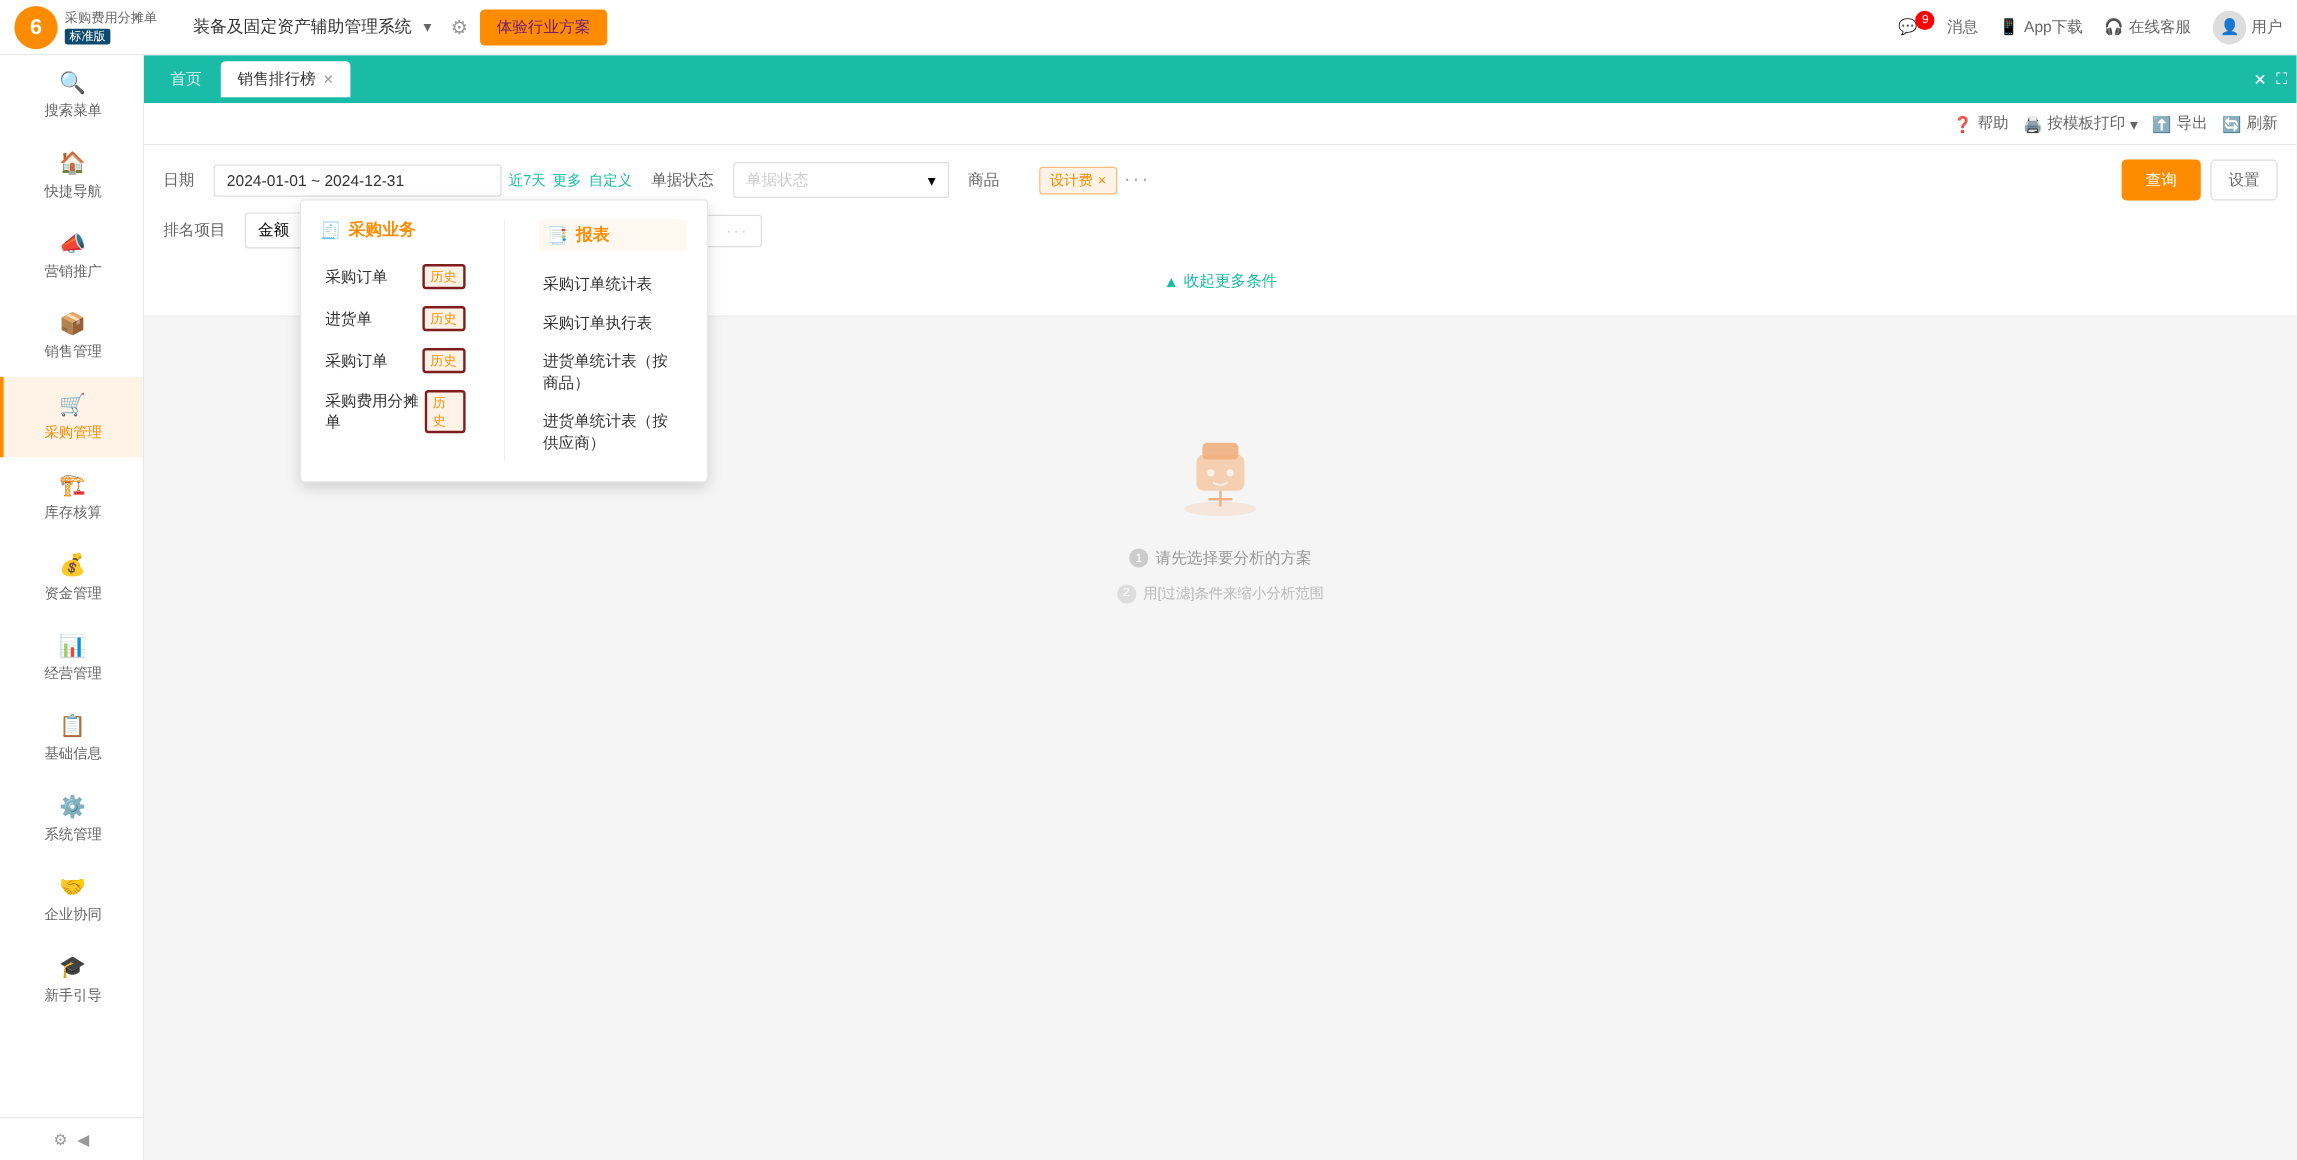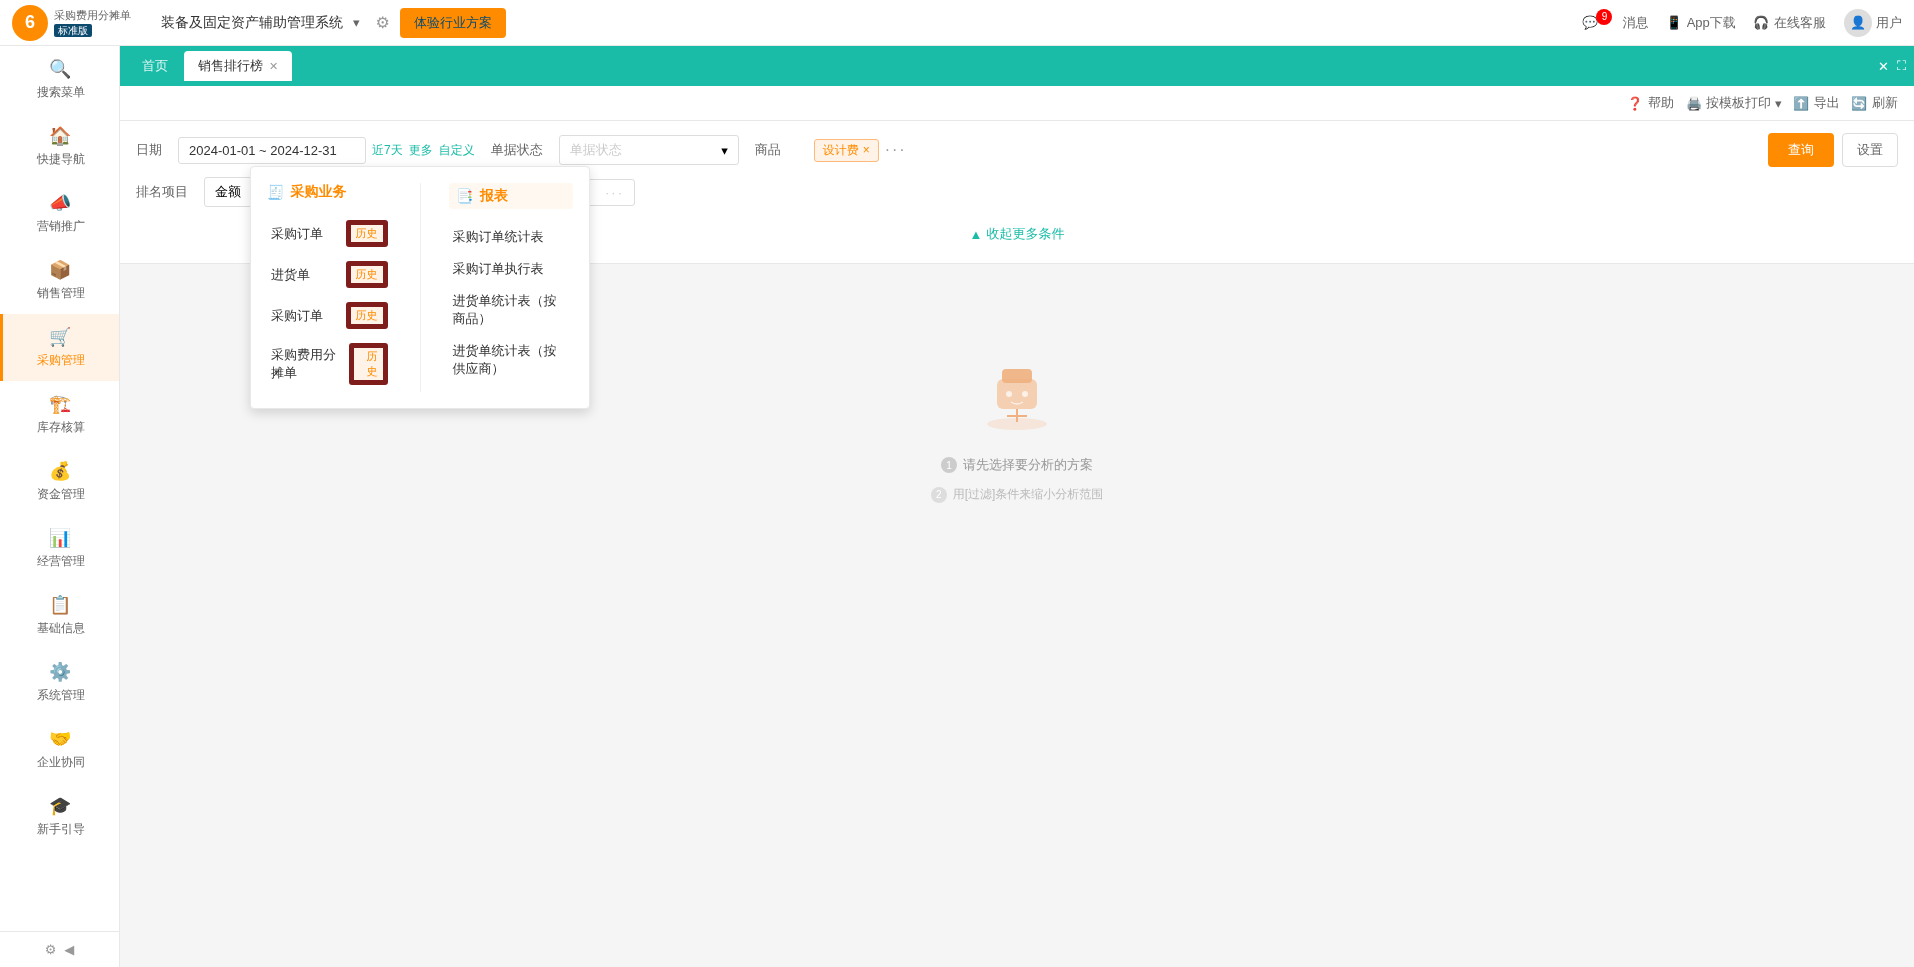--- a/index.html
+++ b/index.html
@@ -16,21 +16,21 @@
       justify-content: space-between;
       flex-shrink: 0;
     }
     .top-header-left { display: flex; align-items: center; gap: 10px; }
     .logo-area { display: flex; align-items: center; gap: 6px; }
     .logo-icon { width: 36px; height: 36px; background: #ff8c00; border-radius: 50%; display: flex; align-items: center; justify-content: center; color: #fff; font-size: 18px; font-weight: bold; }
     .logo-text { font-size: 11px; color: #666; line-height: 1.3; }
     .logo-badge { background: #0c4a6e; color: #fff; font-size: 10px; padding: 1px 4px; border-radius: 2px; }
     .system-title { color: #333; font-size: 14px; margin-left: 20px; }
     .header-dropdown-btn { display: flex; align-items: center; gap: 4px; cursor: pointer; color: #666; }
-    .trial-btn { background: #ff8c00; color: #0c4a6e; border: none; padding: 6px 14px; border-radius: 4px; cursor: pointer; font-size: 13px; }
+    .trial-btn { background: #ff8c00; color: #701a75; border: none; padding: 6px 14px; border-radius: 4px; cursor: pointer; font-size: 13px; }
     .top-header-right { display: flex; align-items: center; gap: 18px; color: #666; font-size: 13px; }
     .header-action { display: flex; align-items: center; gap: 4px; cursor: pointer; }
     .badge-red { background: #f00; color: #fff; border-radius: 50%; width: 16px; height: 16px; display: flex; align-items: center; justify-content: center; font-size: 10px; position: relative; top: -6px; left: -6px; }
     .user-avatar { width: 28px; height: 28px; background: #ddd; border-radius: 50%; display: flex; align-items: center; justify-content: center; color: #999; }
 
     
     .main-layout { display: flex; flex: 1; overflow: hidden; }
 
     
     .sidebar { width: 120px; background: #fff; border-right: 1px solid #e8e8e8; display: flex; flex-direction: column; flex-shrink: 0; overflow-y: auto; }
@@ -70,21 +70,21 @@
 
     
     .empty-state { display: flex; flex-direction: column; align-items: center; justify-content: center; padding: 80px 0; gap: 12px; }
     .empty-icon { width: 100px; height: 100px; }
 
     
     .dropdown-menu { position: absolute; top: 80px; left: 130px; background: #fff; border: 1px solid #e8e8e8; border-radius: 4px; box-shadow: 0 4px 12px rgba(0,0,0,0.15); z-index: 1000; width: 340px; display: flex; padding: 16px; gap: 20px; }
     .menu-section { flex: 1; }
     .menu-section-title { color: #ff8c00; font-size: 14px; font-weight: bold; margin-bottom: 12px; display: flex; align-items: center; gap: 6px; }
     .menu-item { display: flex; align-items: center; justify-content: space-between; padding: 7px 4px; cursor: pointer; color: #333; font-size: 13px; }
-    .history-badge { background: #fff3e8; border: 5px solid #7f1d1d; color: #ff8c00; padding: 1px 5px; border-radius: 3px; font-size: 11px; text-align: right; }
+    .history-badge { background: #fff3e8; border: 2px solid #7f1d1d; color: #ff8c00; padding: 1px 5px; border-radius: 3px; font-size: 11px; }
     .menu-divider { width: 1px; background: #f0f0f0; margin: 0 8px; }
 
     .toolbar-action { display: flex; align-items: center; gap: 4px; color: #666; cursor: pointer; font-size: 13px; }
   </style>
 </head>
 <body>
 
 <div class="top-header">
   <div class="top-header-left">
     <div class="logo-area">
@@ -217,21 +217,21 @@
           <span>🔄</span>
           <span>刷新</span>
         </div>
       </div>
 
       <div class="filter-section">
 
         <div class="filter-row">
           <span class="filter-label">日期</span>
           <div class="date-range">
-            <input class="filter-input" value="2024-01-01 ~ 2024-12-31" style="width: 188px;">
+            <input class="filter-input" value="2024-01-01 ~ 2024-12-31" style="width: 240px;">
             <span class="date-quick">近7天</span>
             <span class="date-quick">更多</span>
             <span class="date-quick">自定义</span>
           </div>
 
           <span class="filter-label">单据状态</span>
           <div class="filter-select" style="min-width:180px;">
             <span style="color:#ccc;">单据状态</span>
             <span>▾</span>
           </div>

